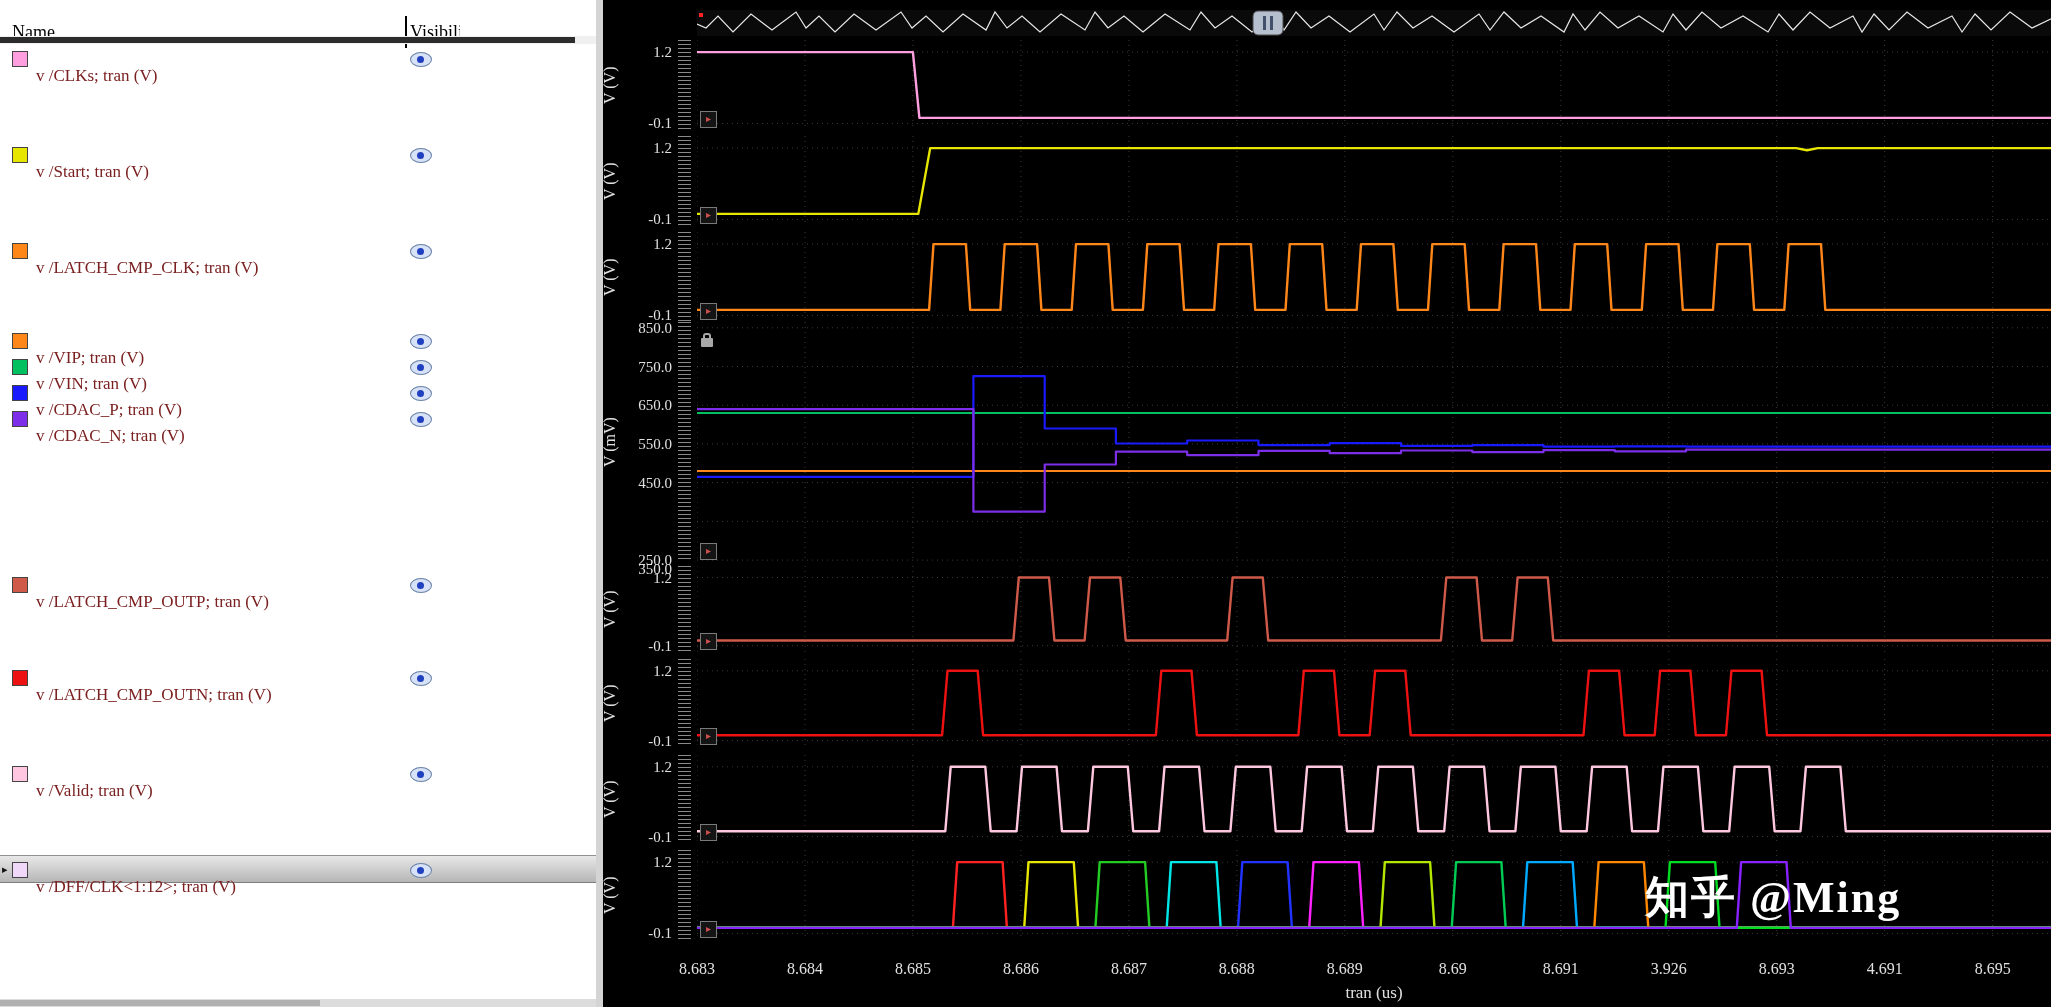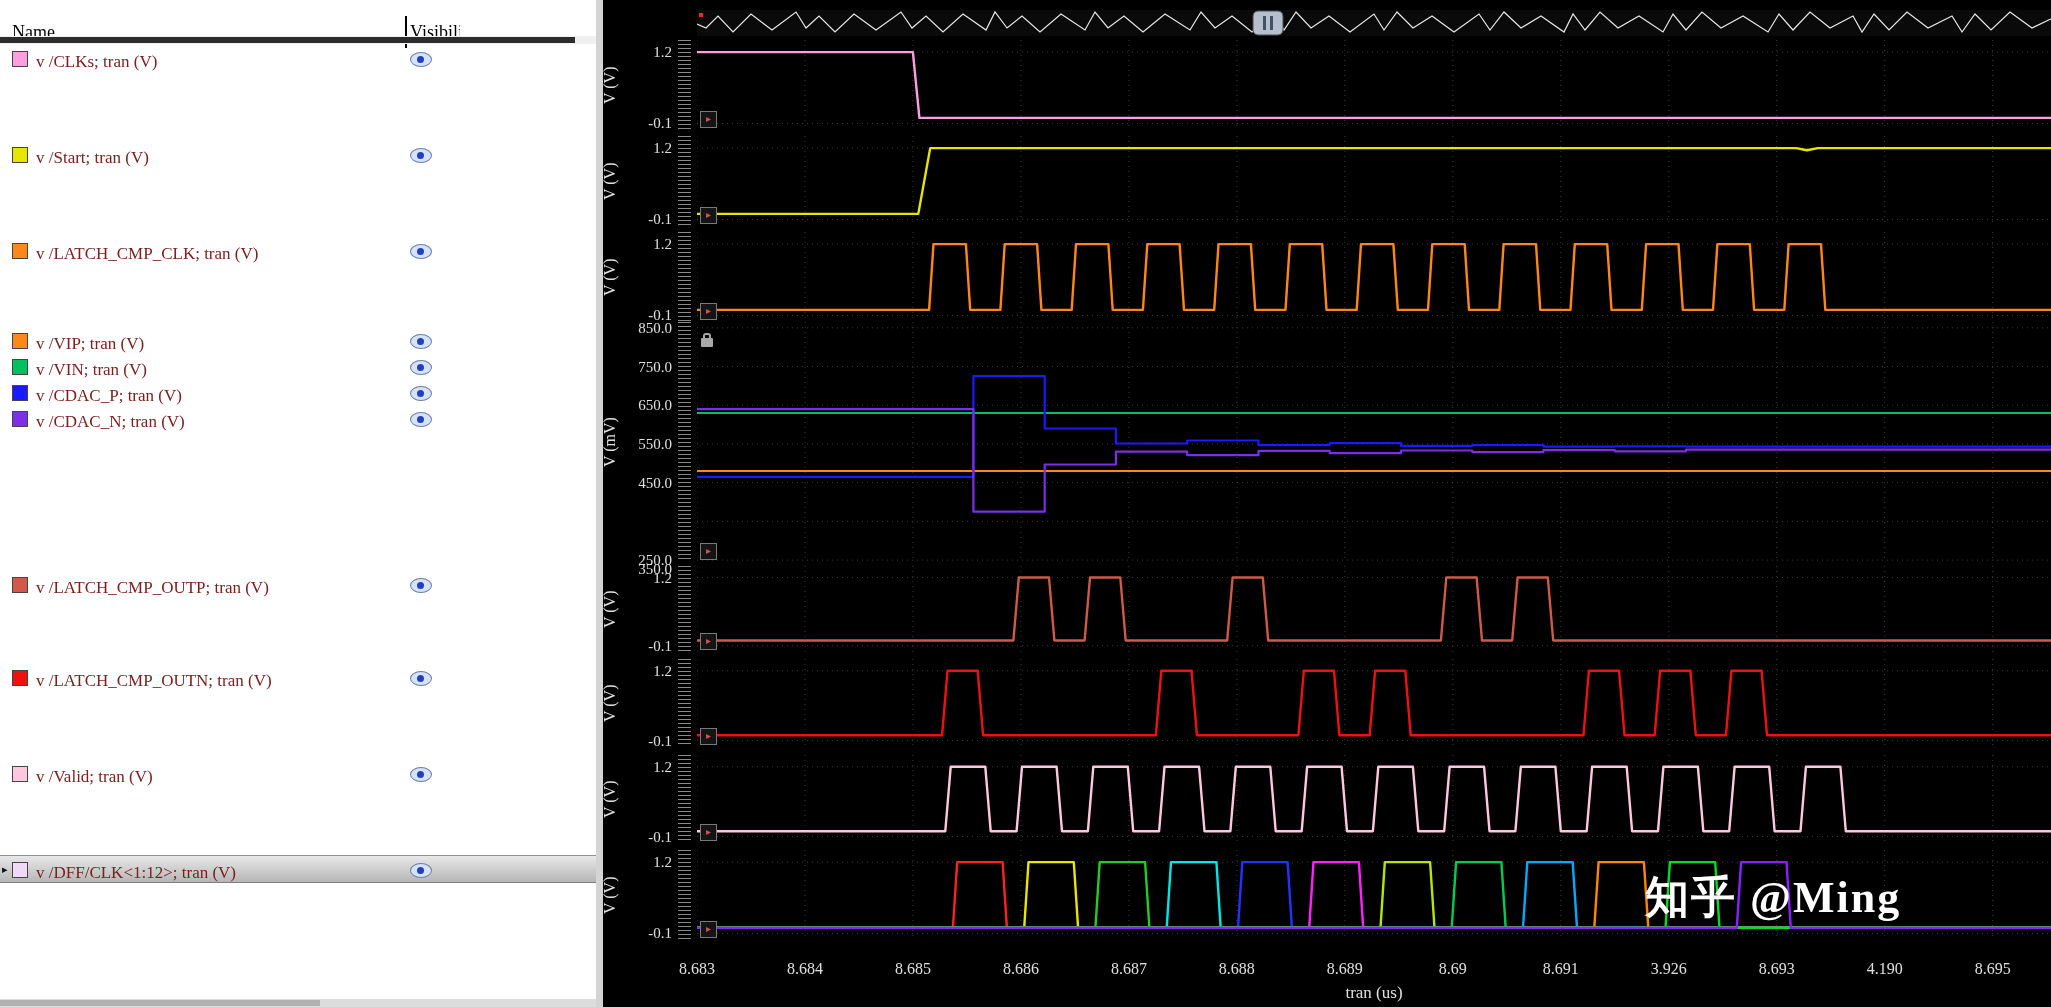--- a/index.html
+++ b/index.html
@@ -14,21 +14,21 @@
   .panel-hscroll{position:absolute;top:36px;left:0;width:596px;height:8px;background:#f0f0f0;}
   .panel-hscroll .thumb{width:575px;height:6px;margin-top:1px;background:#2c2c2c;}
   .panel-bscroll{position:absolute;top:999px;left:0;width:596px;height:8px;background:#dcdcdc;}
   .panel-bscroll .thumb2{width:320px;height:6px;margin-top:1px;background:#b0b0b0;}
   .vscroll{position:absolute;left:596px;top:0;width:7px;height:1007px;background:#d4d4d4;}
 
   .prow{position:absolute;left:0;width:596px;height:26px;}
   .prow.sel{background:linear-gradient(#e8e8e8,#b6b6b6);border-top:1px solid #919191;border-bottom:1px solid #7e7e7e;}
   .mark{position:absolute;left:2px;top:0;line-height:26px;font-size:11px;color:#111;}
   .sw{position:absolute;left:12px;top:6px;width:14px;height:14px;border:1px solid #444;}
-  .lbl{position:absolute;left:36px;top:4px;line-height:26px;font-size:17px;color:#7b2020;white-space:nowrap;}
+  .lbl{position:absolute;left:36px;top:18px;line-height:26px;font-size:17px;color:#7b2020;white-space:nowrap;}
   .eye{position:absolute;left:410px;top:7px;width:20px;height:13px;border-radius:50%;background:#d7e2f6;border:1px solid #6980a6;}
   .eye::after{content:'';position:absolute;left:6px;top:3px;width:7px;height:7px;border-radius:50%;background:#2040c0;}
 
   
   .ylab{position:absolute;width:24px;display:flex;align-items:center;justify-content:center;
         writing-mode:vertical-rl;transform:rotate(180deg);color:#e0e0e0;font-size:16px;}
   .ytick{position:absolute;width:72px;text-align:right;color:#e0e0e0;font-size:15px;height:20px;line-height:20px;}
   .ruler{position:absolute;width:13px;background:repeating-linear-gradient(to bottom,#8a8a8a 0 1px,transparent 1px 4px);}
   .sicon{position:absolute;width:15px;height:15px;border:1px solid #7a7a7a;background:#141414;color:#d05050;font-size:10px;line-height:13px;text-align:center;}
   .lock{position:absolute;width:12px;height:9px;background:#a8a8a8;border-radius:1px;}
@@ -335,17 +335,17 @@
     <div class="xtick" style="left:764.9744816586363px;top:960px;">8.684</div>
     <div class="xtick" style="left:872.9489633174642px;top:960px;">8.685</div>
     <div class="xtick" style="left:980.9234449761004px;top:960px;">8.686</div>
     <div class="xtick" style="left:1088.8979266347367px;top:960px;">8.687</div>
     <div class="xtick" style="left:1196.8724082935646px;top:960px;">8.688</div>
     <div class="xtick" style="left:1304.8468899522009px;top:960px;">8.689</div>
     <div class="xtick" style="left:1412.821371610837px;top:960px;text-align:center;">8.69</div>
     <div class="xtick" style="left:1520.795853269665px;top:960px;">8.691</div>
     <div class="xtick" style="left:1628.770334928301px;top:960px;">3.926</div>
     <div class="xtick" style="left:1736.7448165869375px;top:960px;">8.693</div>
-    <div class="xtick" style="left:1844.7192982457655px;top:960px;">4.190</div>
+    <div class="xtick" style="left:1844.7192982457655px;top:960px;">4.691</div>
     <div class="xtick" style="left:1952.6937799044017px;top:960px;">8.695</div>
   </div>
 <div class="xtitle">tran (us)</div>
 <div class="watermark">知乎 @Ming</div>
 
 </body></html>

